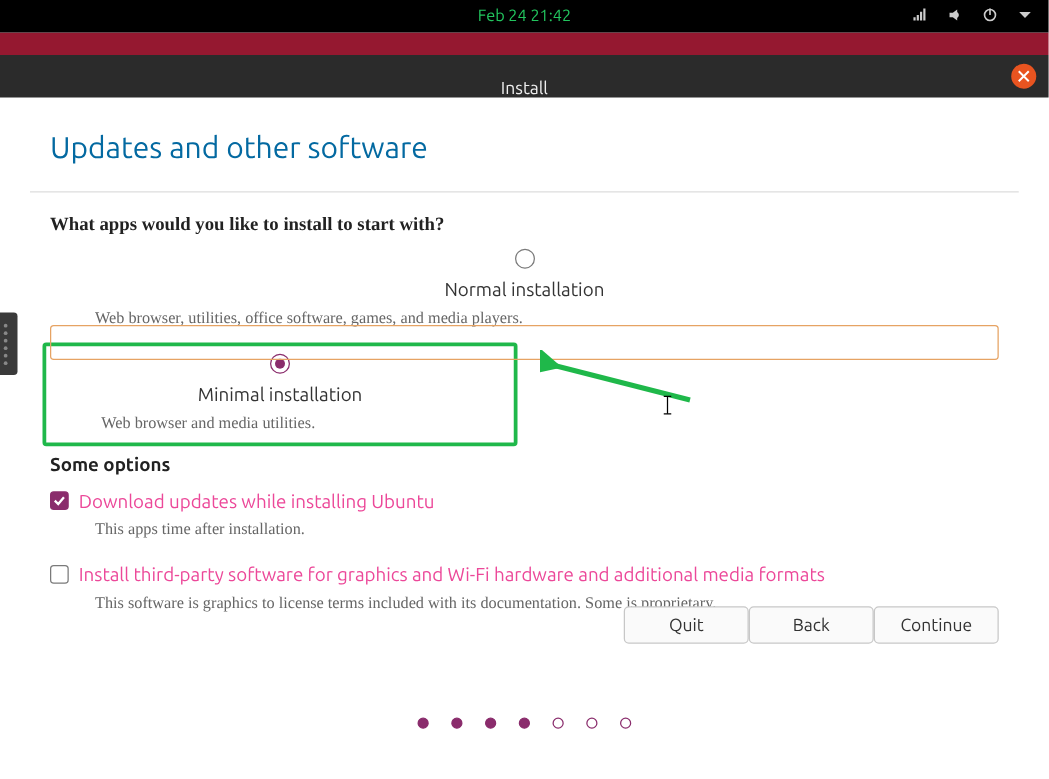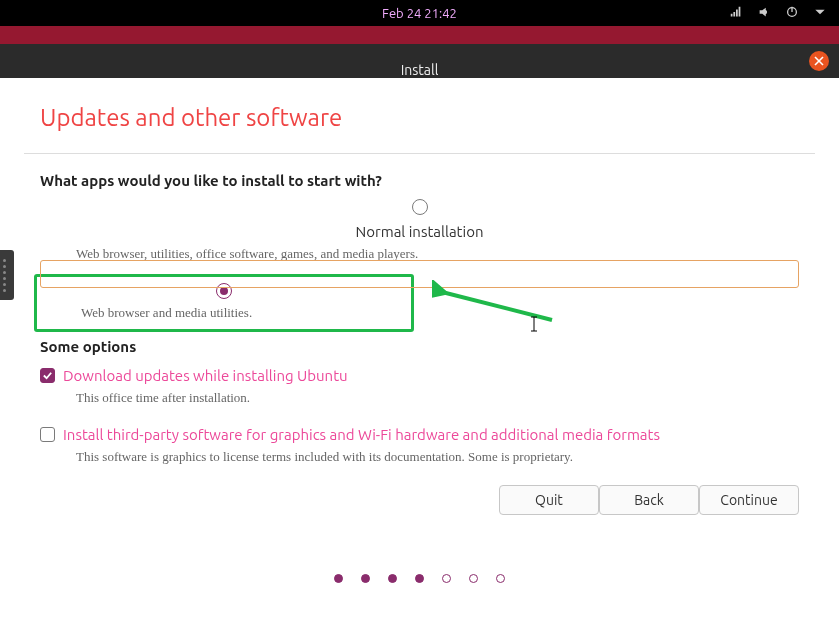--- a/index.html
+++ b/index.html
@@ -7,21 +7,21 @@
     font-family: Ubuntu, "Segoe UI", Arial, sans-serif;
     background: #fff;
     width: 839px;
     height: 623px;
     overflow: hidden;
     position: relative;
   }
   .topbar {
     height: 26px;
     background: #000;
-    color: #f0abfc;
+    color: #22c55e;
     display: flex;
     justify-content: center;
     align-items: center;
     font-size: 13px;
     position: relative;
   }
   .topbar-right {
     position: absolute;
     right: 12px;
     display: flex;
@@ -61,30 +61,31 @@
     position: absolute;
     left: 24px;
     right: 24px;
     top: 92px;
     bottom: 14px;
     background: #fff;
   }
   .page-title {
     font-size: 24px;
     font-weight: 400;
-    color: #ef4444;
+    color: #0369a1;
     padding: 12px 16px 22px 16px;
     border-bottom: 1px solid #ddd;
   }
   .body-area { padding: 18px 16px 0 16px; }
   .question {
     font-weight: 600;
     font-size: 15px;
     color: #222;
     margin-bottom: 10px;
+    font-family: Liberation Serif, serif;
   }
   .radio-row {
     display: flex;
     align-items: center;
     gap: 8px;
     font-size: 15px;
     color: #333;
     flex-direction: column;
   }
   .radio {
@@ -284,35 +285,36 @@
 
     <div class="radio-row">
       <span class="radio"></span>
       <span>Normal installation</span>
     </div>
     <div class="desc">Web browser, utilities, office software, games, and media players.</div>
 
     <div class="highlight-box">
       <div class="highlight-inner radio-row">
         <span class="radio selected"></span>
+        <span>Minimal installation</span>
       </div>
       <div class="desc" style="margin-bottom:0;">Web browser and media utilities.</div>
     </div>
 
     <div class="section-title">Some options</div>
 
     <div class="check-row">
       <span class="checkbox checked">
         <svg viewBox="0 0 12 12" stroke="#fff" stroke-width="2" fill="none">
             <polyline points="2,6 5,9 10,3"></polyline>
           </svg>
       </span>
       <span>Download updates while installing Ubuntu</span>
     </div>
-    <div class="desc">This office time after installation.</div>
+    <div class="desc">This apps time after installation.</div>
 
     <div style="height:8px"></div>
 
     <div class="check-row">
       <span class="checkbox"></span>
       <span>Install third-party software for graphics and Wi-Fi hardware and additional media formats</span>
     </div>
     <div class="desc">This software is graphics to license terms included with its documentation. Some is proprietary.</div>
   </div>
 

